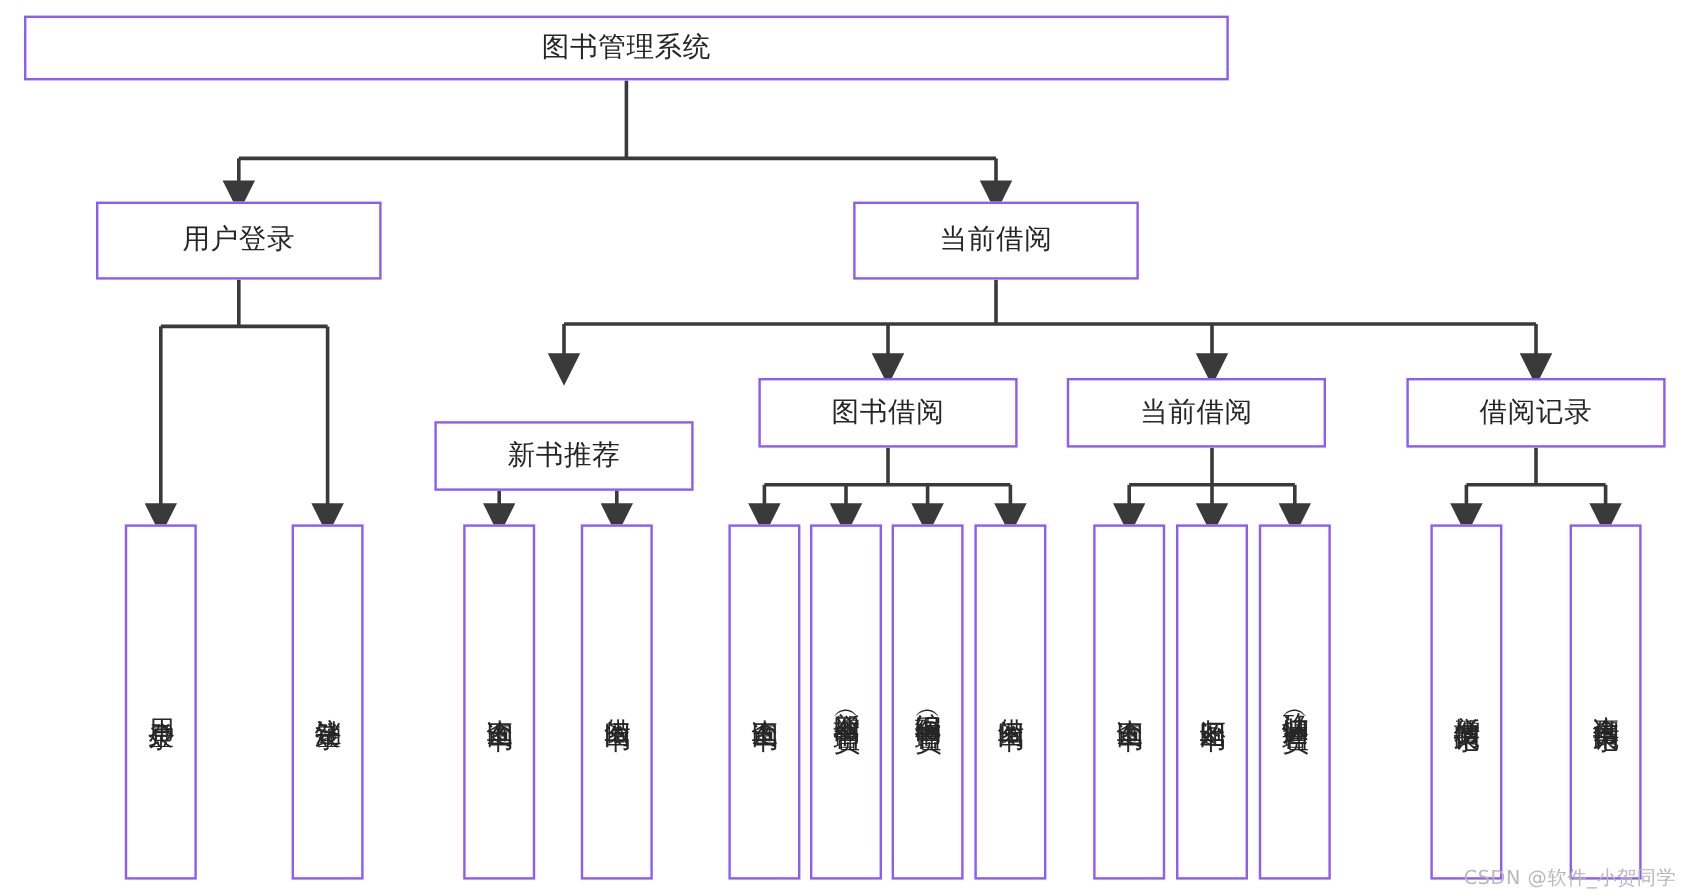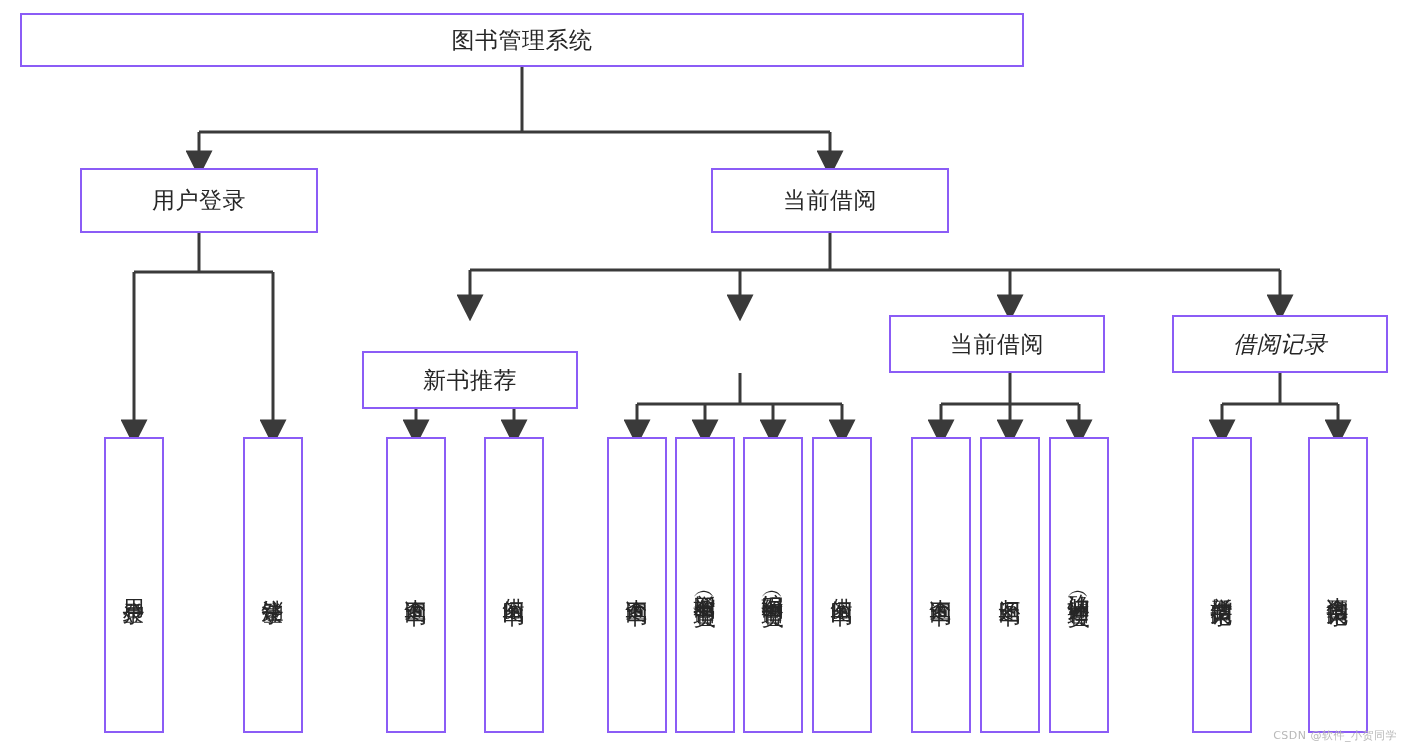--- a/index.html
+++ b/index.html
@@ -59,21 +59,21 @@
     text-orientation: upright;
     font-size: 22px;
     line-height: 1.14;
     letter-spacing: 2px;
     white-space: nowrap;
   }
   .watermark {
     position: absolute;
     right: 8px;
     bottom: 4px;
-    font-size: 11px;
+    font-size: 16px;
     color: #b8b8b8;
     letter-spacing: 0.5px;
     z-index: 5;
     user-select: none;
     white-space: nowrap;
   }
 </style>
 </head>
 <body>
 
@@ -138,24 +138,27 @@
   <div class="node horiz" style="left:80px; top:168px; width:238px; height:65px;">
     <span class="node-label">用户登录</span>
   </div>
   <div class="node horiz" style="left:711px; top:168px; width:238px; height:65px;">
     <span class="node-label">当前借阅</span>
   </div>
 
   <div class="node horiz" style="left:362px; top:315px; width:216px; height:58px;margin-top:36px;">
     <span class="node-label">新书推荐</span>
   </div>
+  <div class="node horiz" style="left:632px; top:315px; width:216px; height:58px;">
+    <span class="node-label">图书借阅</span>
+  </div>
   <div class="node horiz" style="left:889px; top:315px; width:216px; height:58px;">
     <span class="node-label">当前借阅</span>
   </div>
-  <div class="node horiz" style="left:1172px; top:315px; width:216px; height:58px;font-style:italic;">
+  <div class="node horiz" style="left:1172px; top:315px; width:216px; height:58px;">
     <span class="node-label">借阅记录</span>
   </div>
 
   <div class="node vert" style="left:104px; top:437px; width:60px; height:296px;">
     <span class="node-label">用户登录</span>
   </div>
   <div class="node vert" style="left:243px; top:437px; width:60px; height:296px;">
     <span class="node-label">注销登录</span>
   </div>
 

